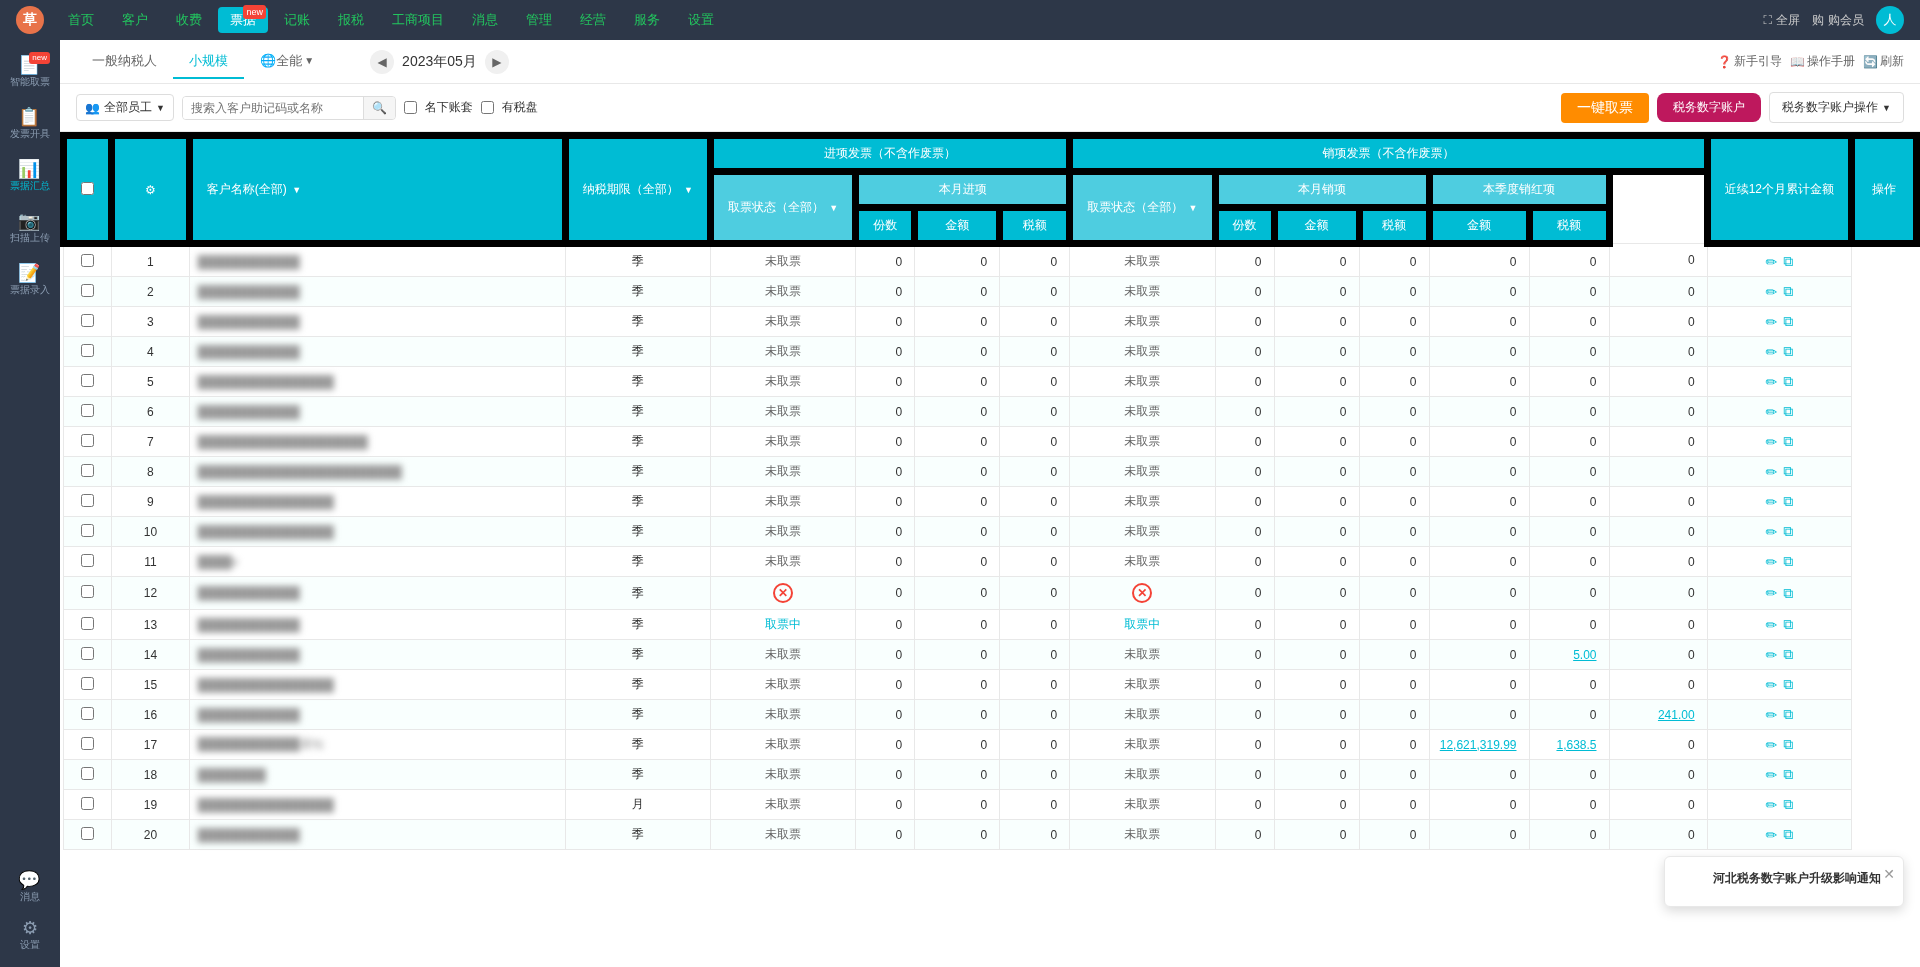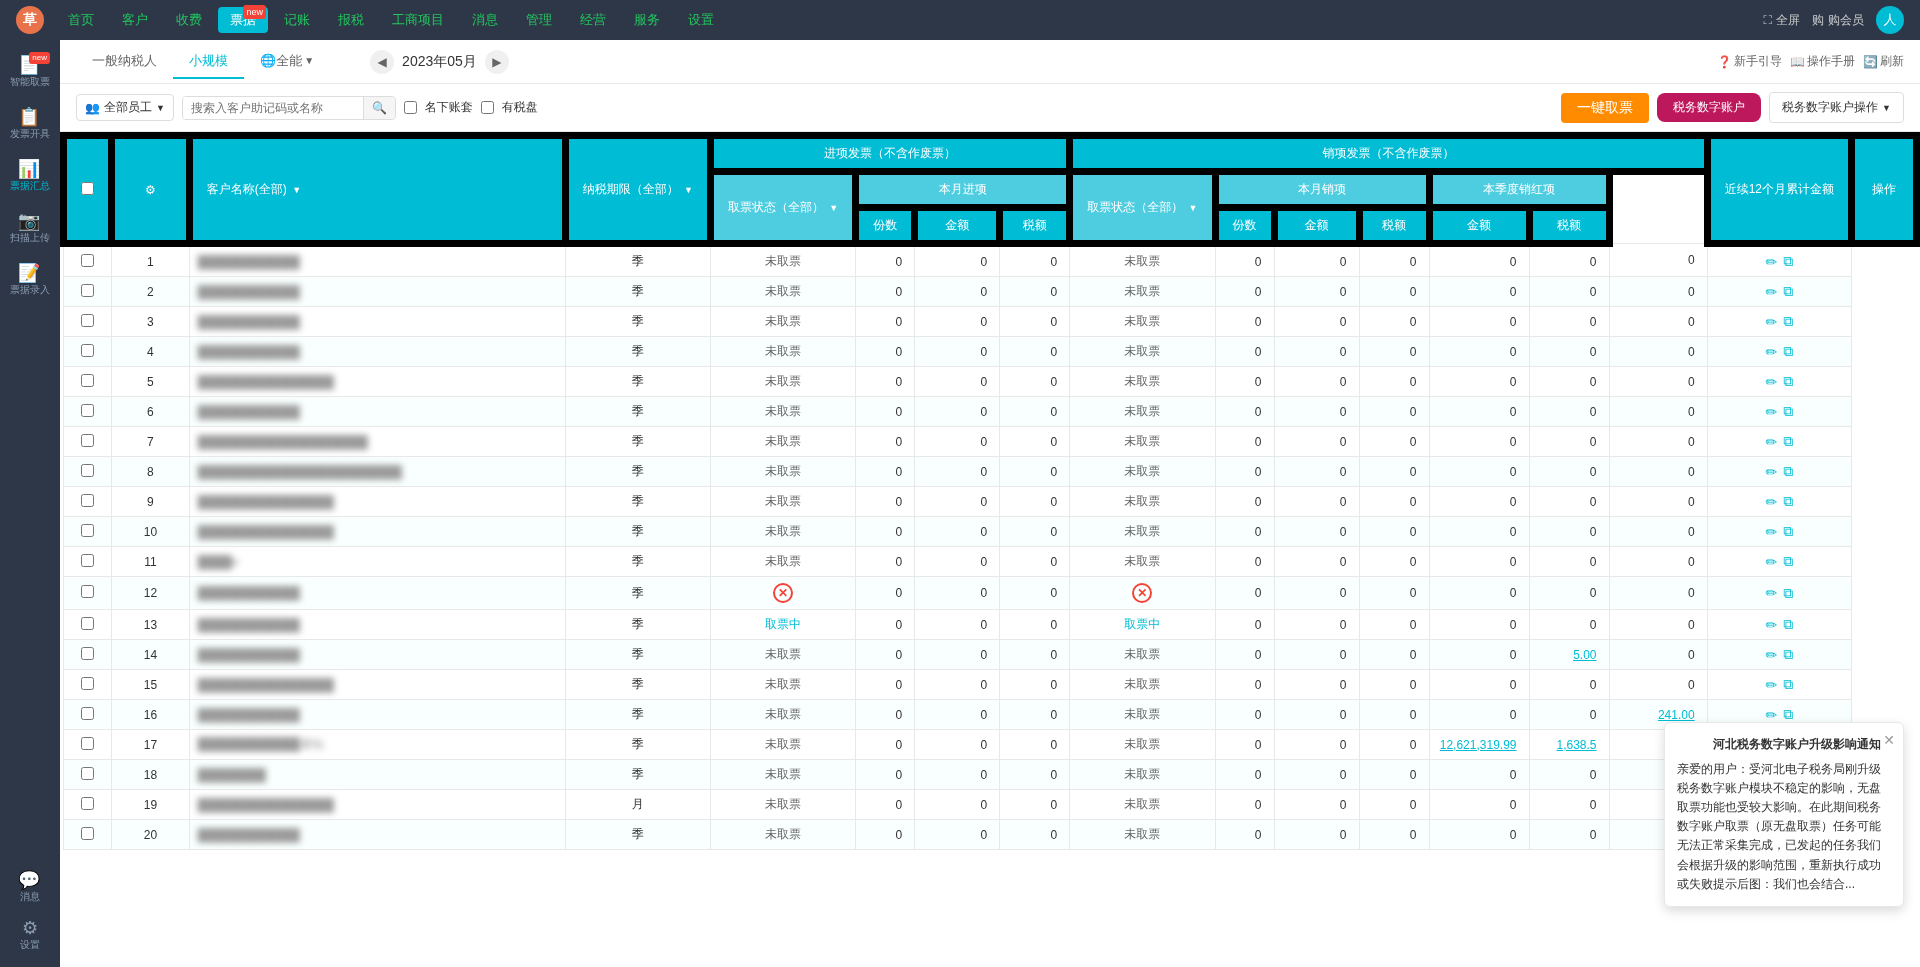--- a/index.html
+++ b/index.html
@@ -738,14 +738,13 @@
           </tbody>
       </table>
     </div>
 
   </div>
 </div>
 
 <div class="notice-popup">
   <div class="close-btn">✕</div>
   <div class="notice-title">河北税务数字账户升级影响通知</div>
-  <div>亲爱的用户：受河北电子税务局刚升级税务数字账户模块不稳定的影响，无盘取票功能也受较大影响。在此期间税务数字账户取票（原无盘取票）任务可能无法正常采集完成，已发起的任务我们会根据升级的影响范围，重新执行成功或失败提示后图：我们也会结合...</div>
 </div>
 
 </body></html>

